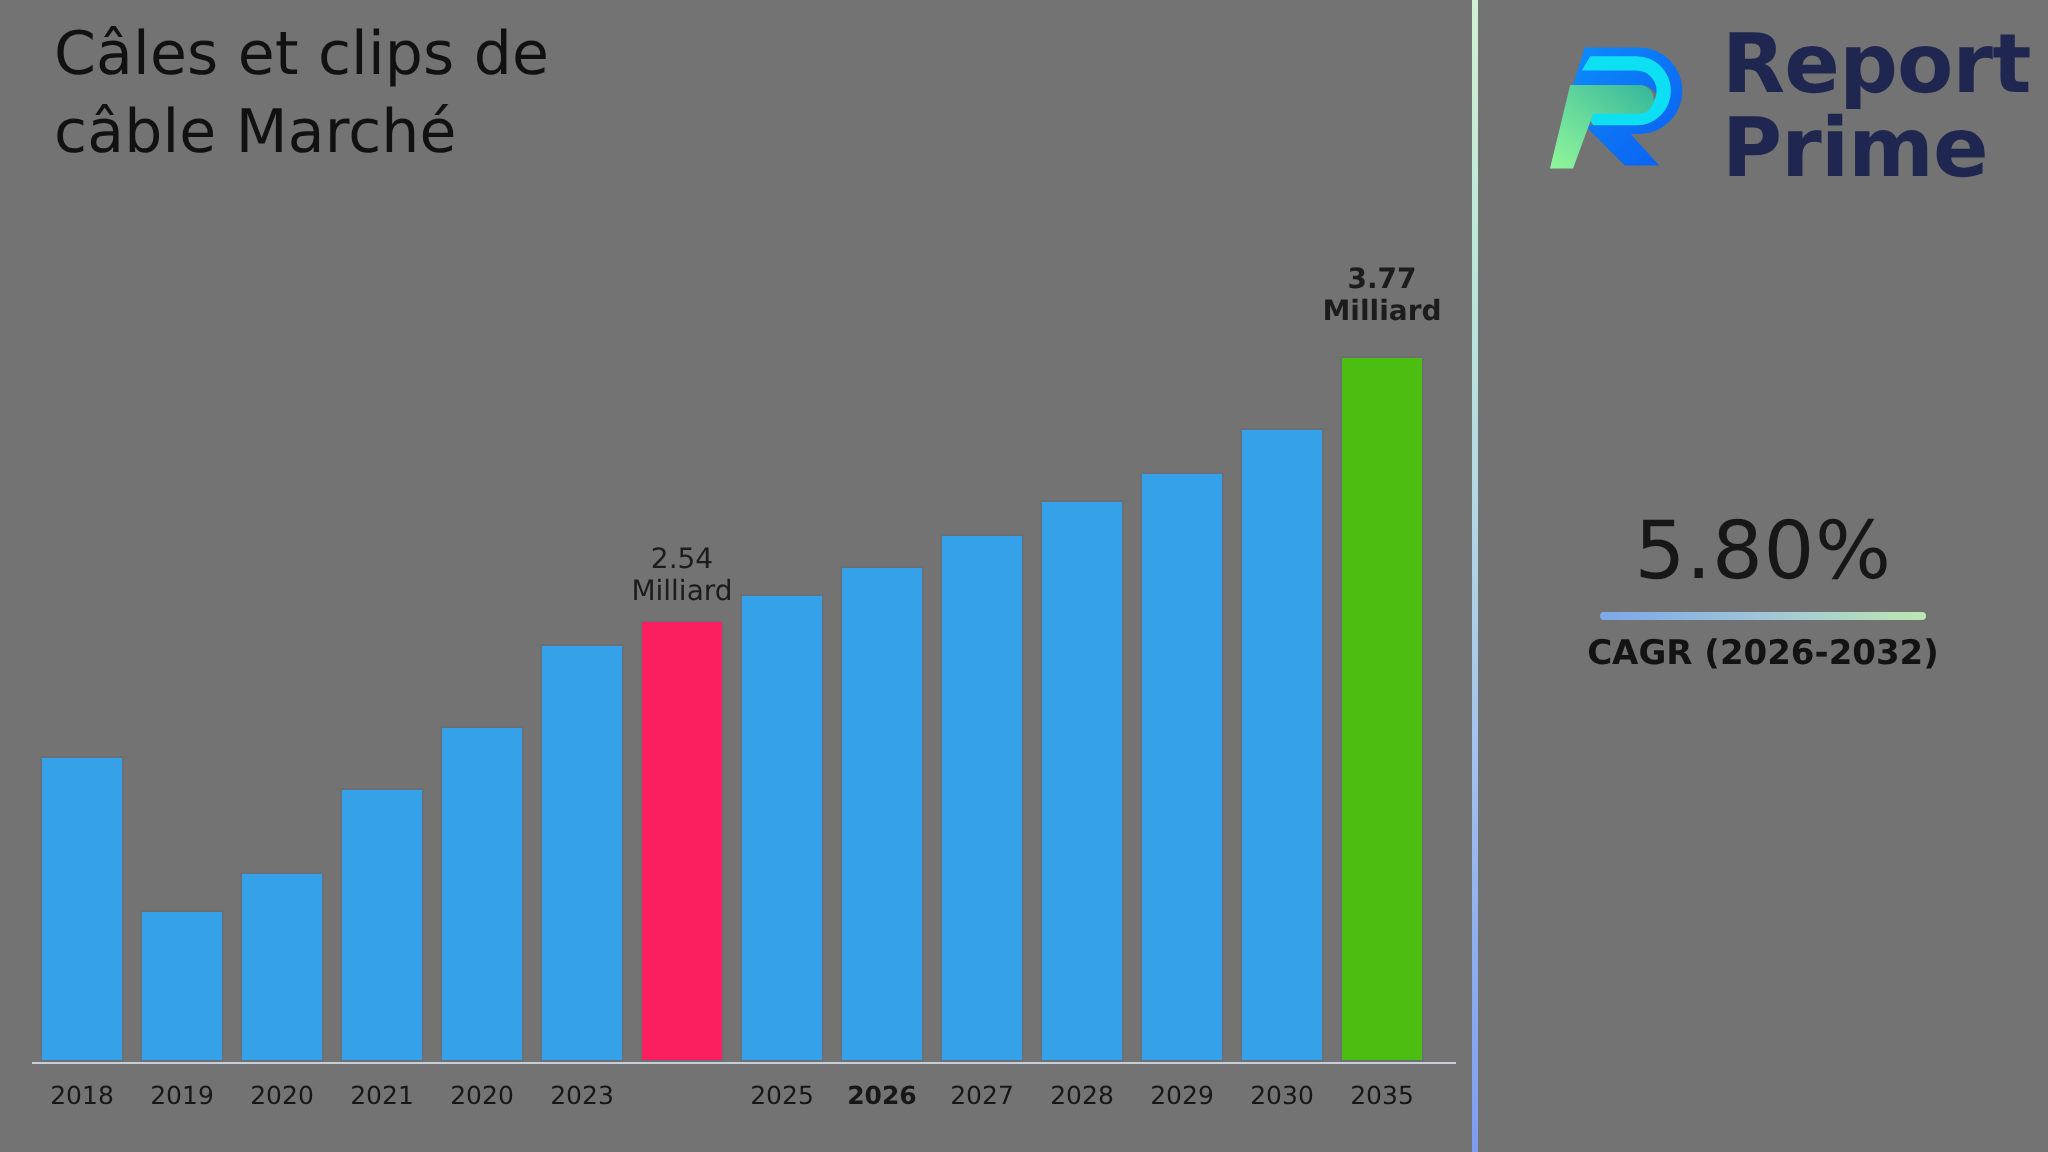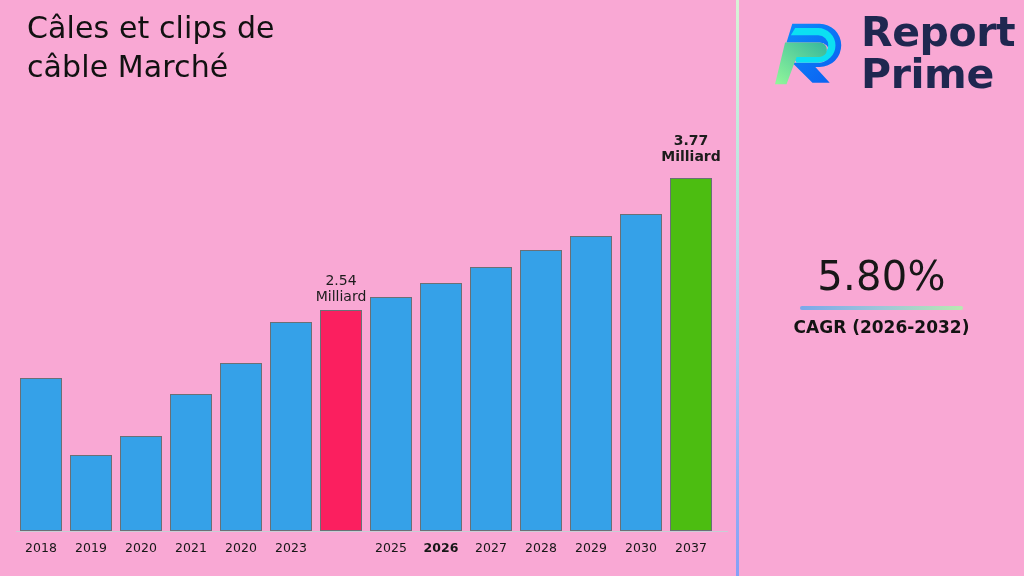--- a/index.html
+++ b/index.html
@@ -11,21 +11,21 @@
     height: 576px;
     background: #ecf2fc;
     font-family: "DejaVu Sans", "Liberation Sans", sans-serif;
     overflow: hidden;
     position: relative;
   }
   #stage {
     position: relative;
     width: 1024px;
     height: 576px;
-    background: #f9a8d4;
+    background: #737373;
   }
 
   
   #left-panel {
     position: absolute;
     left: 0; top: 0;
     width: 737px;
     height: 576px;
   }
   #chart-title {
@@ -200,21 +200,21 @@
         <div class="tick-label" style="left: 461px;">2027</div>
         <div class="bar blue" title="2028: 2.48 Milliard" style="left: 520px; width: 42px; height: 281px;"></div>
         <div class="tick-label" style="left: 511px;">2028</div>
         <div class="bar blue" title="2029: 2.56 Milliard" style="left: 570px; width: 42px; height: 295px;"></div>
         <div class="tick-label" style="left: 561px;">2029</div>
         <div class="bar blue" title="2030: 2.69 Milliard" style="left: 620px; width: 42px; height: 317px;"></div>
         <div class="tick-label" style="left: 611px;">2030</div>
         <div class="bar green" title="2031: 3.77 Milliard" style="left: 670px; width: 42px; height: 353px;"></div>
         <div class="bar-label" style="left: 631px; top: 132px; font-weight: bold;">3.77
 Milliard</div>
-        <div class="tick-label" style="left: 661px;">2037</div>
+        <div class="tick-label" style="left: 661px;">2035</div>
       </div>
   </div>
 
   <div id="divider"></div>
 
   <div id="right-panel">
 
     <div id="logo">
       <span id="logo-mark">
         <svg viewBox="0 0 100 100" width="72" height="72" aria-hidden="true">

